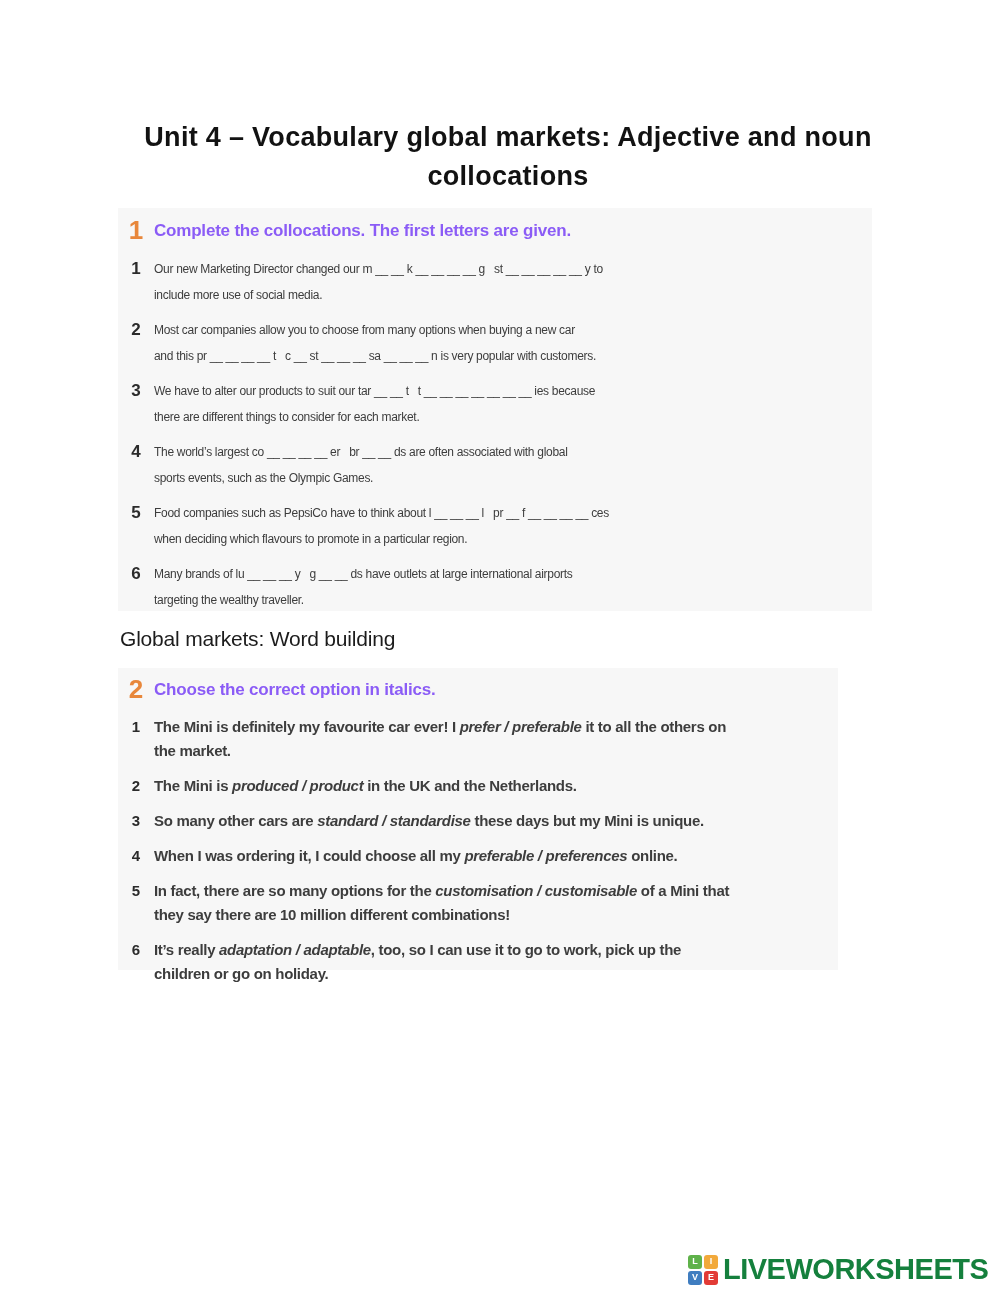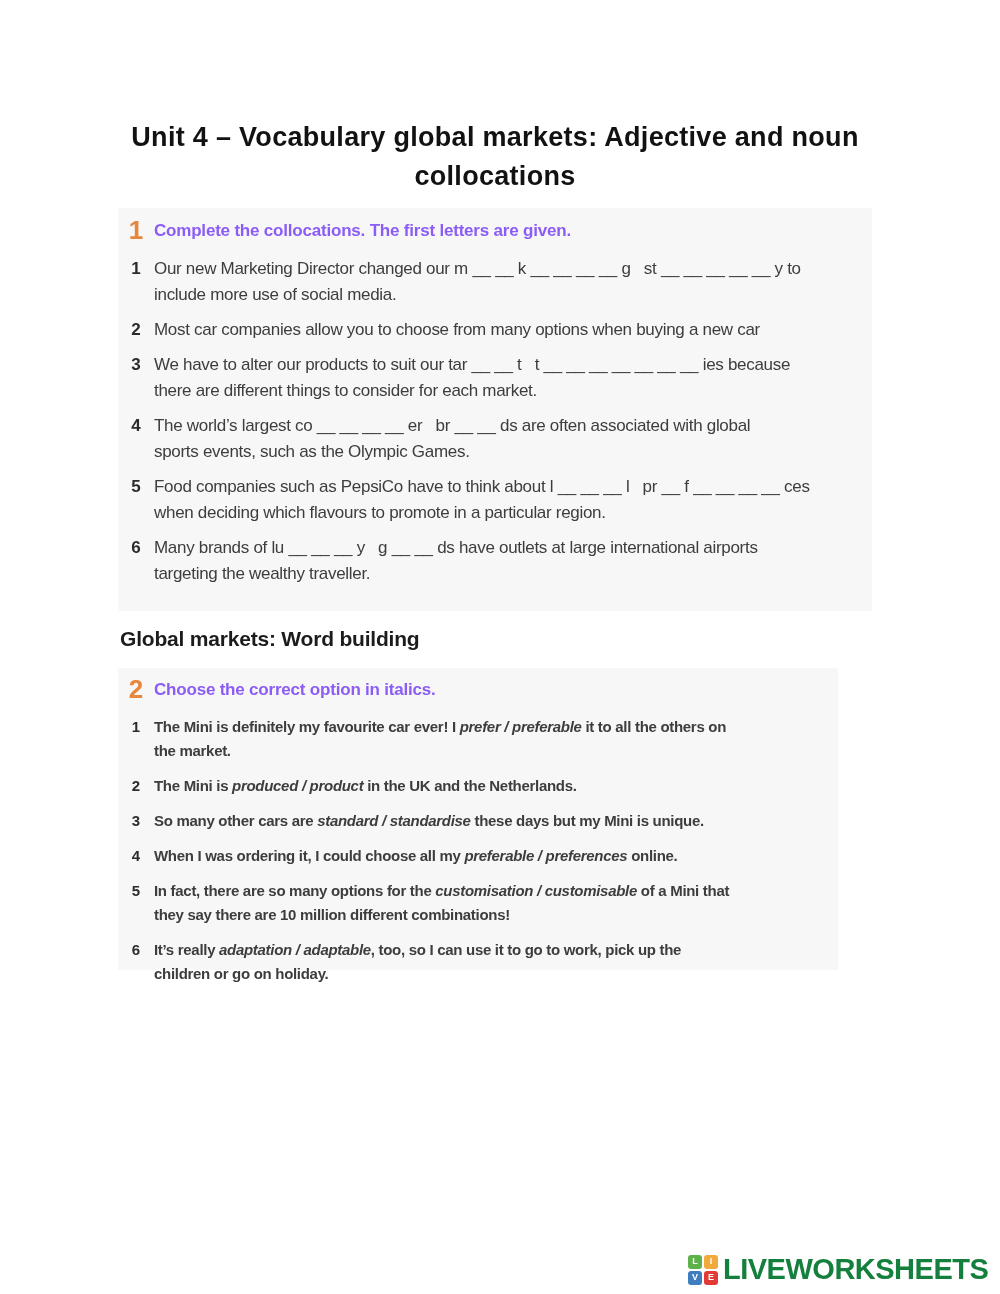--- a/index.html
+++ b/index.html
@@ -5,21 +5,21 @@
   * { margin:0; padding:0; box-sizing:border-box; }
   html,body { background:#ffffff; }
   body {
     width:1000px; height:1294px; position:relative;
     font-family:"Liberation Sans", sans-serif; color:#3d3d3d;
     overflow:hidden;
   }
   .page { position:absolute; inset:0; background:#ffffff; }
 
   .title {
-    position:absolute; top:118px; left:115px; width:760px;
+    position:absolute; top:118px; left:128px; width:760px;
     text-align:center; font-size:27px; line-height:39px; font-weight:bold;
     color:#121212; letter-spacing:0.3px;
   }
 
   .panel {
     position:absolute; background:#f7f7f7;
   }
   .panel-1 { left:118px; top:208px; width:754px; height:403px; padding-top:9px; }
   .panel-2 { left:118px; top:668px; width:720px; height:302px; padding-top:8px; }
 
@@ -35,27 +35,27 @@
 
   .item { display:flex; }
   .panel-1 .item { margin-bottom:9px; }
   .panel-2 .item { margin-bottom:11px; }
   .item-num {
     flex:none; width:36px; text-align:center; font-weight:bold; color:#2b2b2b;
   }
   .panel-1 .item-num { font-size:17px; line-height:26px; }
   .panel-2 .item-num { font-size:15px; line-height:24px; }
   .item-text { white-space:pre-wrap; color:#3d3d3d; }
-  .panel-1 .item-text { font-size:17px; line-height:26px; letter-spacing:-0.3px; }
+  .panel-1 .item-text { font-size:12px; line-height:26px; letter-spacing:-0.3px; }
   .panel-2 .item-text { font-size:15px; line-height:24px; letter-spacing:-0.3px;font-weight:bold; }
   .it { font-style:italic; }
 
   .section-heading {
     position:absolute; left:120px; top:627px;
-    font-size:21px; font-weight:bold; color:#1c1c1c; letter-spacing:-0.2px;
+    font-size:21px; font-weight:normal; color:#1c1c1c; letter-spacing:-0.2px;
   }
 
   .footer { position:absolute; left:688px; top:1253px; }
   .brand { display:flex; align-items:center; text-decoration:none; cursor:pointer; }
   .brand-icon {
     display:grid; grid-template-columns:14px 14px; grid-auto-rows:14px;
     gap:2px; margin-right:5px;
   }
   .tile {
     display:flex; align-items:center; justify-content:center;
@@ -78,21 +78,21 @@
       <span class="ex-num">1</span>
       <span class="ex-instruction">Complete the collocations. The first letters are given.</span>
     </div>
     <div class="items" id="ex1-items">
         <div class="item">
           <span class="item-num">1</span>
           <div class="item-text"><span>Our new Marketing Director changed our m __ __ k __ __ __ __ g   st __ __ __ __ __ y to</span><br><span>include more use of social media.</span></div>
         </div>
         <div class="item">
           <span class="item-num">2</span>
-          <div class="item-text"><span>Most car companies allow you to choose from many options when buying a new car</span><br></div>
+          <div class="item-text"><span>Most car companies allow you to choose from many options when buying a new car</span><br><span>and this pr __ __ __ __ t   c __ st __ __ __ sa __ __ __ n is very popular with customers.</span></div>
         </div>
         <div class="item">
           <span class="item-num">3</span>
           <div class="item-text"><span>We have to alter our products to suit our tar __ __ t   t __ __ __ __ __ __ __ ies because</span><br><span>there are different things to consider for each market.</span></div>
         </div>
         <div class="item">
           <span class="item-num">4</span>
           <div class="item-text"><span>The world’s largest co __ __ __ __ er   br __ __ ds are often associated with global</span><br><span>sports events, such as the Olympic Games.</span></div>
         </div>
         <div class="item">

